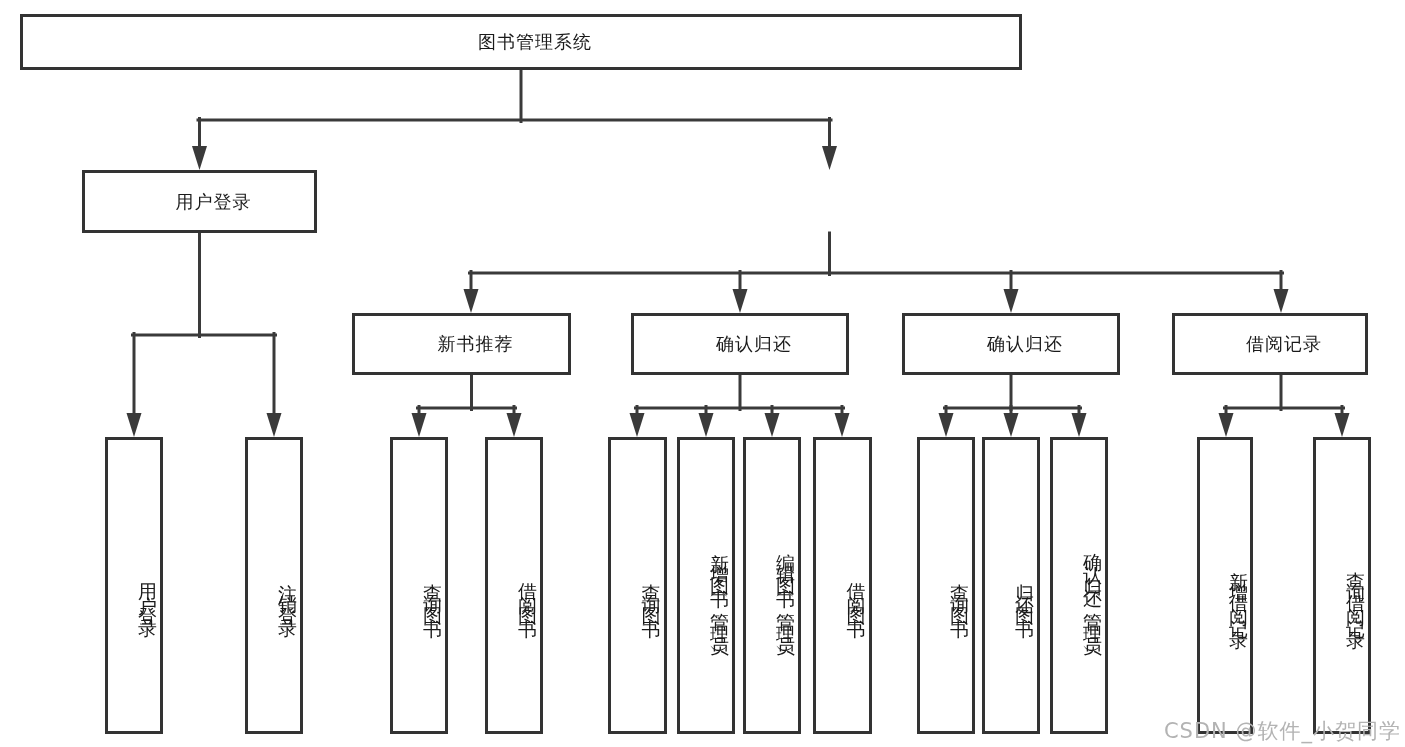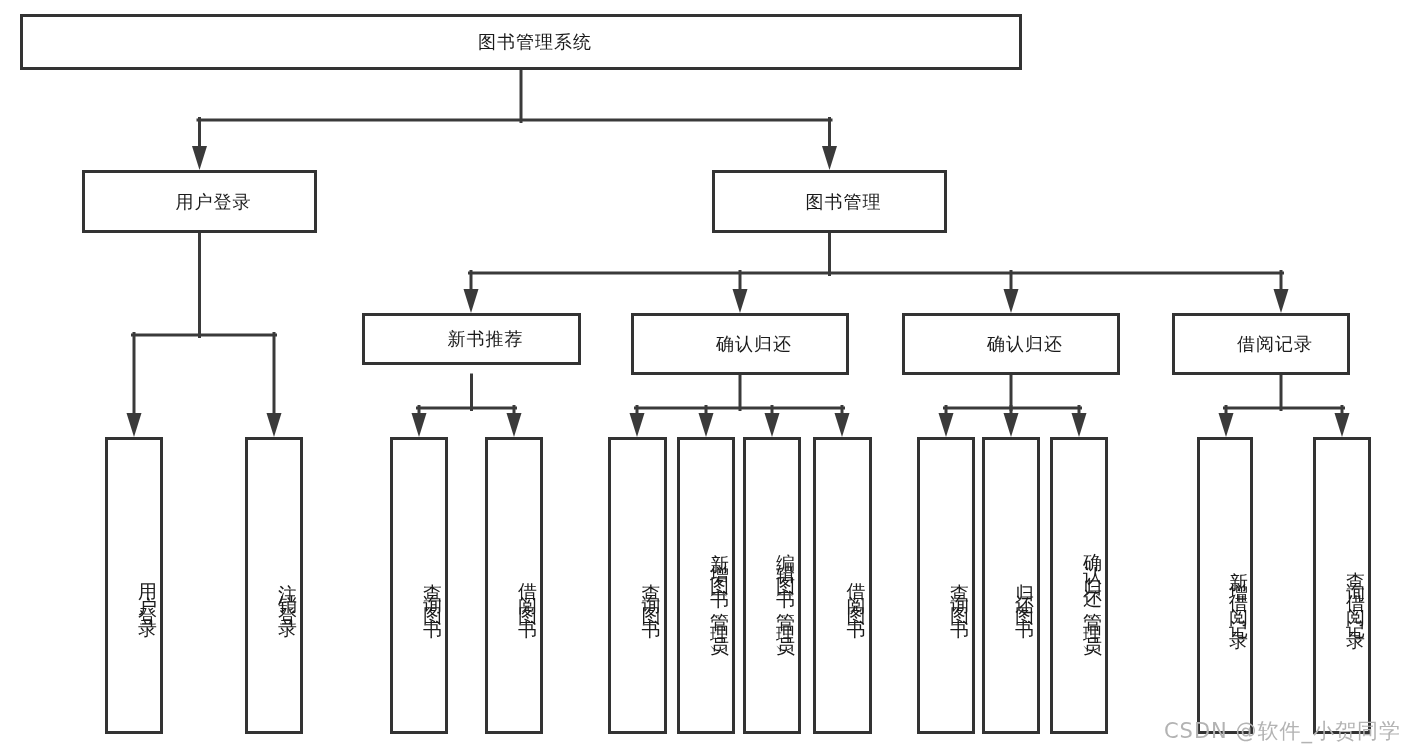--- a/index.html
+++ b/index.html
@@ -131,34 +131,31 @@
     </g>
   </svg>
 
   <div class="box hbox" style="left:20px;top:14px;width:1002px;height:56px">
     <span>图书管理系统</span>
   </div>
 
   <div class="box hbox" style="left:82px;top:170px;width:235px;height:63px">
     <span>用户登录</span>
   </div>
-  <div class="box hbox" style="left:712px;top:170px;width:235px;height:63px">
-    <span>图书管理</span>
-  </div>
-
-  <div class="box hbox" style="left:362px;top:313px;width:219px;height:52px">
+
+  <div class="box hbox" style="left:352px;top:313px;width:219px;height:62px">
     <span>新书推荐</span>
   </div>
   <div class="box hbox" style="left:631px;top:313px;width:218px;height:62px">
     <span>确认归还</span>
   </div>
   <div class="box hbox" style="left:902px;top:313px;width:218px;height:62px">
     <span>确认归还</span>
   </div>
-  <div class="box hbox" style="left:1172px;top:313px;width:178px;height:62px">
+  <div class="box hbox" style="left:1172px;top:313px;width:196px;height:62px">
     <span>借阅记录</span>
   </div>
 
   <div class="box leaf" style="left:105px;top:437px;width:58px;height:297px">
     <span class="vtext">用户登录</span>
   </div>
   <div class="box leaf" style="left:245px;top:437px;width:58px;height:297px">
     <span class="vtext">注销登录</span>
   </div>
 

